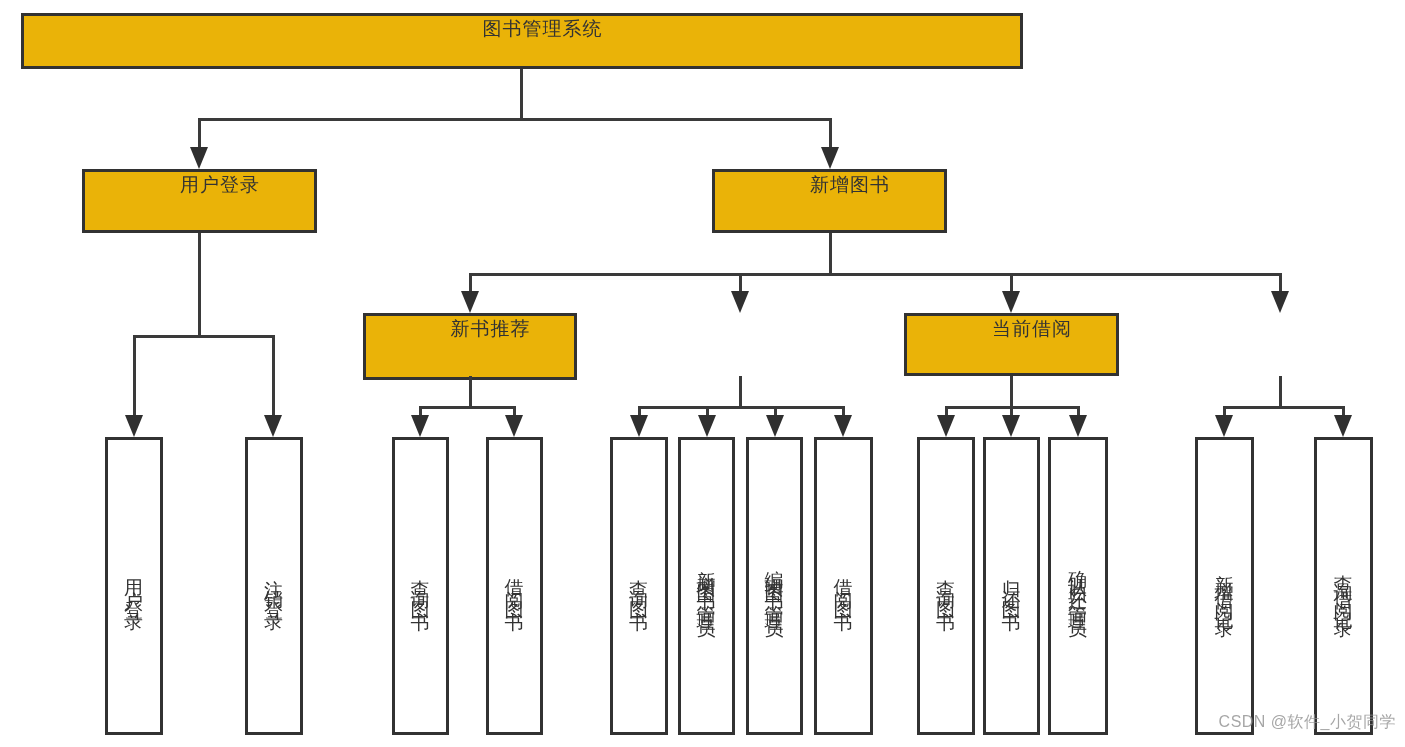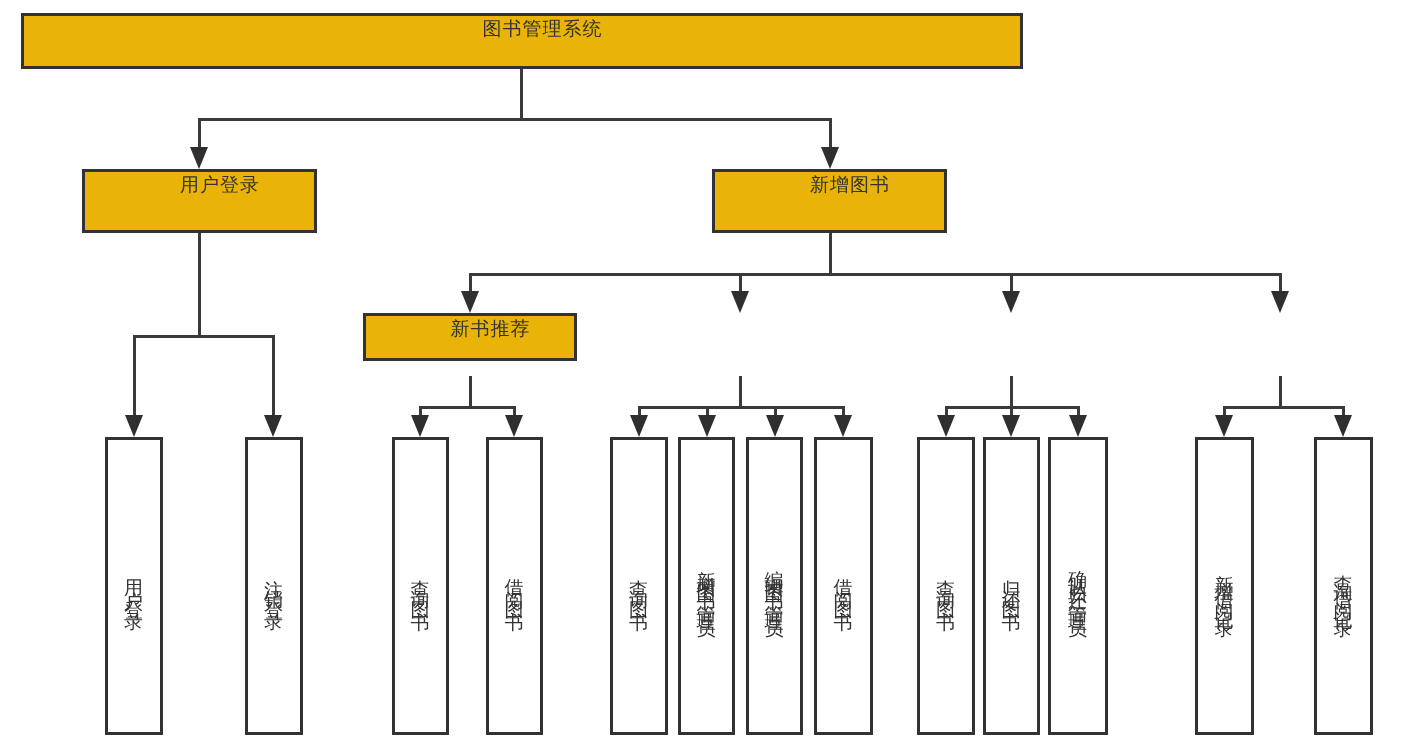--- a/index.html
+++ b/index.html
@@ -43,25 +43,28 @@
   </div>
 
   <div class="box" style="left:82px;top:169px;width:235px;height:64px;">
     <span>用户登录</span>
   </div>
 
   <div class="box" style="left:712px;top:169px;width:235px;height:64px;">
     <span>新增图书</span>
   </div>
 
-  <div class="box" style="left:363px;top:313px;width:214px;height:48px;">
+  <div class="box" style="left:363px;top:313px;width:214px;height:67px;">
     <span>新书推荐</span>
   </div>
 
 
+  <div class="box" style="left:904px;top:313px;width:215px;height:63px;">
+    <span>当前借阅</span>
+  </div>
 
 
   <div class="vbox" style="left:105px;top:437px;width:58px;height:298px;">
     <span>用户登录</span>
   </div>
   <div class="vbox" style="left:245px;top:437px;width:58px;height:298px;">
     <span>注销登录</span>
   </div>
 
   <div class="vbox" style="left:392px;top:437px;width:57px;height:298px;">
@@ -152,14 +155,15 @@
   <div class="arr" style="left:1002px;top:415px;"></div>
   <div class="arr" style="left:1069px;top:415px;"></div>
 
   <div class="vline" style="left:1279px;top:376px;height:33px;"></div>
   <div class="hline" style="left:1223px;top:406px;width:122px;"></div>
   <div class="vline" style="left:1223px;top:406px;height:11px;"></div>
   <div class="vline" style="left:1342px;top:406px;height:11px;"></div>
   <div class="arr" style="left:1215px;top:415px;"></div>
   <div class="arr" style="left:1334px;top:415px;"></div>
 
+  <div class="watermark">CSDN @软件_小贺同学</div>
 
 </div>
 
 </body></html>

